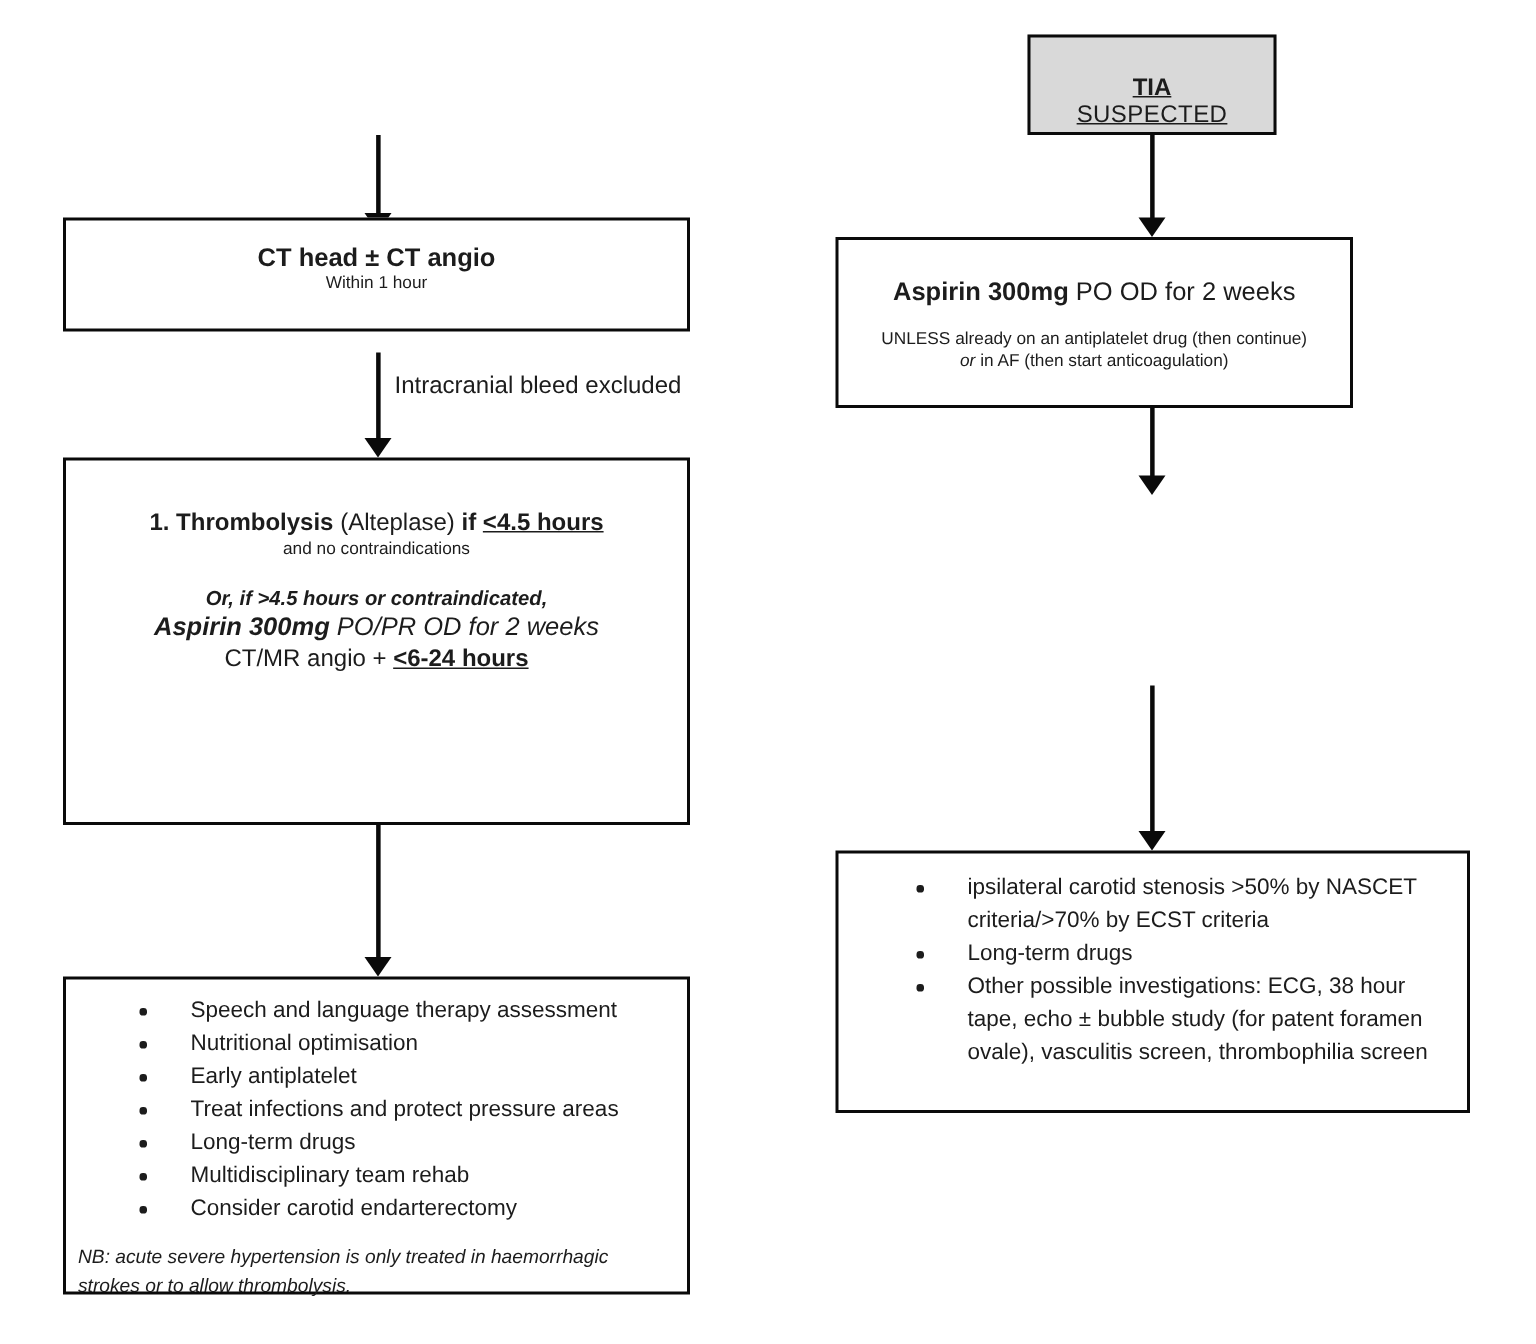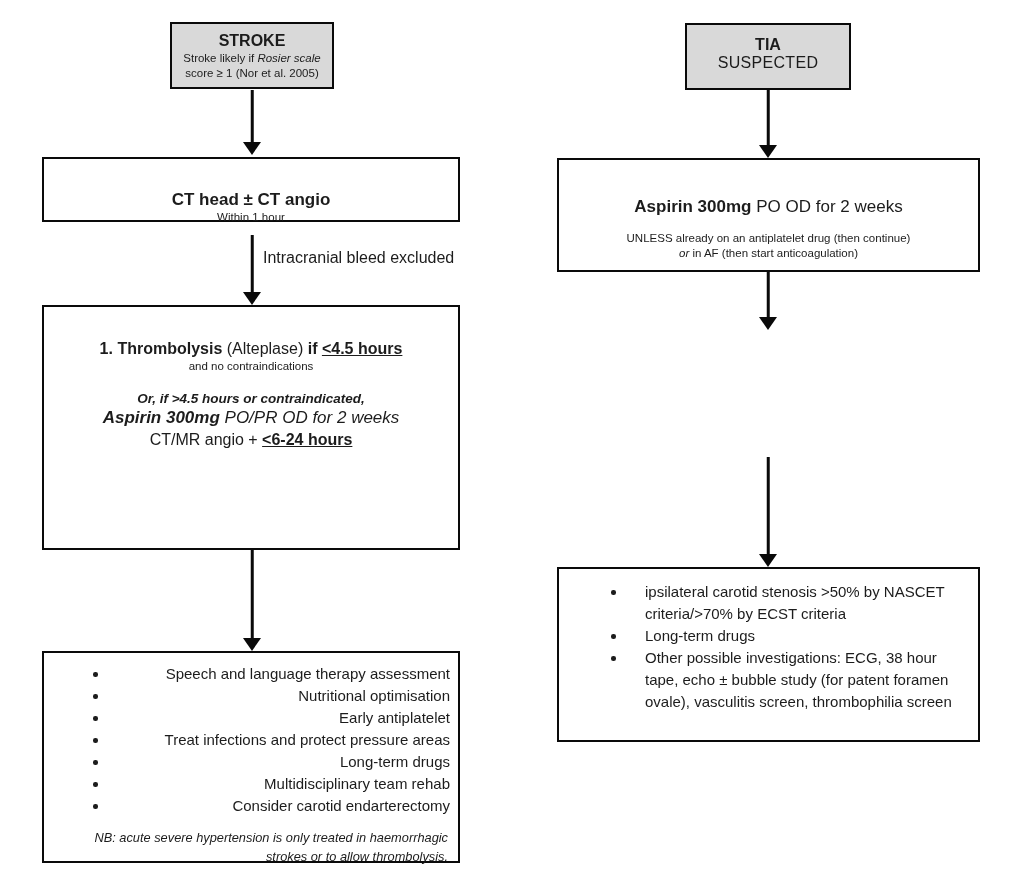--- a/index.html
+++ b/index.html
@@ -19,25 +19,25 @@
   .small{font-size:11.5px;line-height:15px;}
   .line{display:block;}
   
   .arrow{position:absolute;width:20px;}
   .arrow .shaft{position:absolute;left:50%;transform:translateX(-50%);top:0;bottom:11px;width:2.5px;background:#0a0a0a;}
   .arrow .head{position:absolute;left:50%;transform:translateX(-50%);bottom:0;width:0;height:0;
     border-left:9px solid transparent;border-right:9px solid transparent;border-top:13px solid #0a0a0a;}
   .edge-label{position:absolute;font-size:16px;line-height:20px;white-space:nowrap;}
   
   #stroke-header{left:170px;top:22px;width:164px;height:67px;padding-top:7px;}
-  #tia-header{left:685px;top:23px;width:166px;height:67px;padding-top:10px;}
-  #ct-box{left:42px;top:157px;width:418px;height:65px;padding-top:30px;}
+  #tia-header{left:685px;top:23px;width:166px;height:67px;padding-top:24px;text-decoration:underline;}
+  #ct-box{left:42px;top:145px;width:418px;height:76px;padding-top:14px;}
   #thrombolysis-box{left:42px;top:305px;width:418px;height:245px;padding-top:32px;font-size:16px;line-height:20px;}
-  #care-box{left:42px;top:651px;width:418px;height:212px;text-align:right;padding-top:10px;}
-  #aspirin-box{left:557px;top:158px;width:423px;height:114px;padding-top:36px;}
+  #care-box{left:42px;top:651px;width:418px;height:212px;text-align:left;padding-top:10px;}
+  #aspirin-box{left:557px;top:158px;width:345px;height:114px;padding-top:24px;}
   #review-box{left:557px;top:330px;width:423px;height:127px;display:flex;align-items:center;justify-content:center;font-size:16.5px;}
   #followup-box{left:557px;top:567px;width:423px;height:175px;text-align:left;padding-top:12px;}
   
   .t-sub{font-size:11.5px;line-height:15px;}
   .t-or{font-size:13.5px;line-height:17px;font-weight:bold;font-style:italic;margin-top:16px;}
   .t-asp{font-size:17px;line-height:22px;font-style:italic;}
   .t-l5{margin-top:34px;font-size:16px;line-height:21px;}
   .t-l6{font-size:16px;line-height:21px;}
   
   ul.bullets{margin:0;padding:0;list-style:none;font-size:15px;line-height:22px;}
@@ -46,25 +46,20 @@
   #followup-box ul.bullets li{position:relative;padding-left:86px;padding-right:12px;}
   #followup-box ul.bullets li::before{content:"";position:absolute;left:52px;top:9px;width:4.5px;height:4.5px;border-radius:50%;background:#1c1c1c;}
   .nb-note{margin-top:11px;padding:0 10px 0 8px;font-size:12.8px;line-height:19px;font-style:italic;}
   .sub-block{display:block;}
 </style>
 </head>
 <body>
 
 <div id="canvas">
 
-  <div class="box header-box" id="stroke-header">
-    <span class="line title">STROKE</span>
-    <span class="line small"><span>Stroke likely if </span><span class="i">Rosier scale</span></span>
-    <span class="line small">score ≥ 1 (Nor et al. 2005)</span>
-  </div>
 
   <div class="arrow" style="left:242px;top:90px;height:65px;">
     <span class="shaft"></span>
     <span class="head"></span>
   </div>
 
   <div class="box" id="ct-box">
     <span class="line" style="font-size:17px;font-weight:bold;line-height:21px;">CT head ± CT angio</span>
     <span class="line small">Within 1 hour</span>
   </div>

